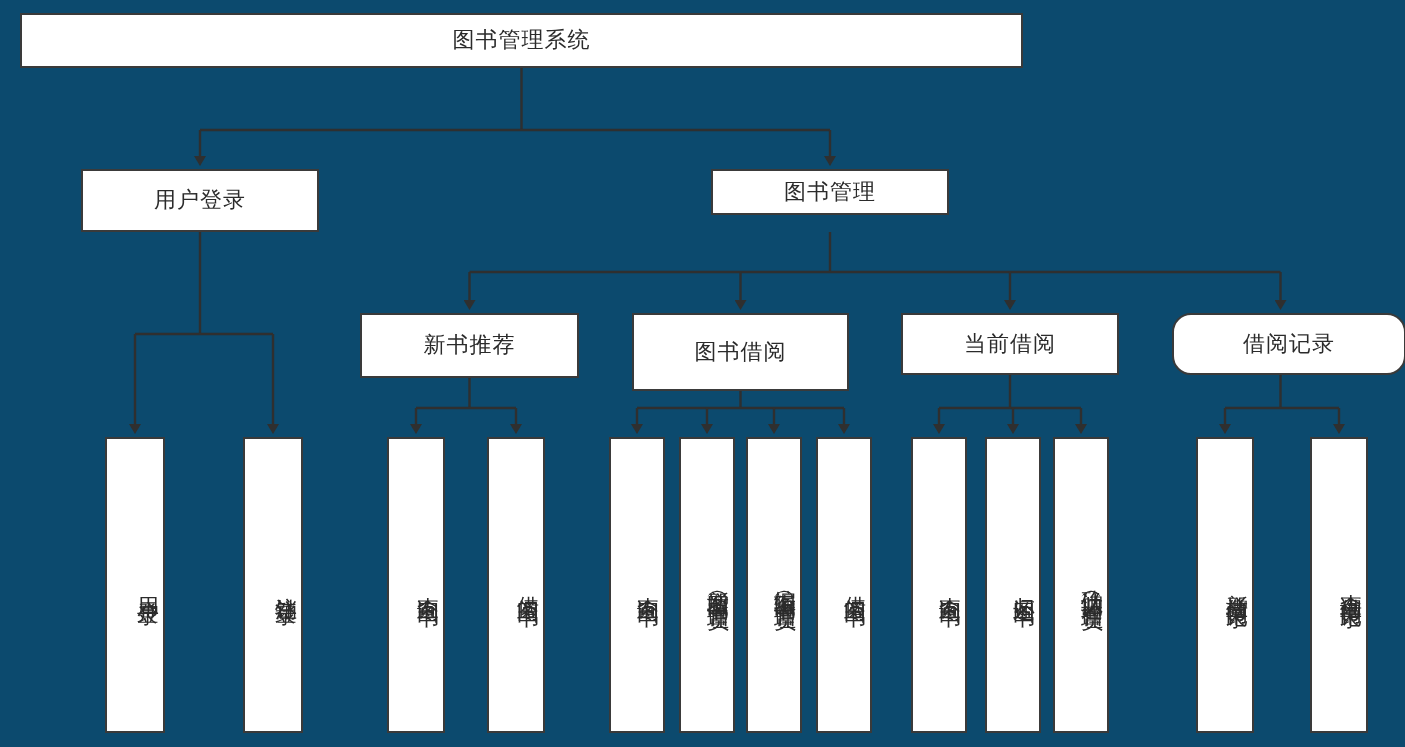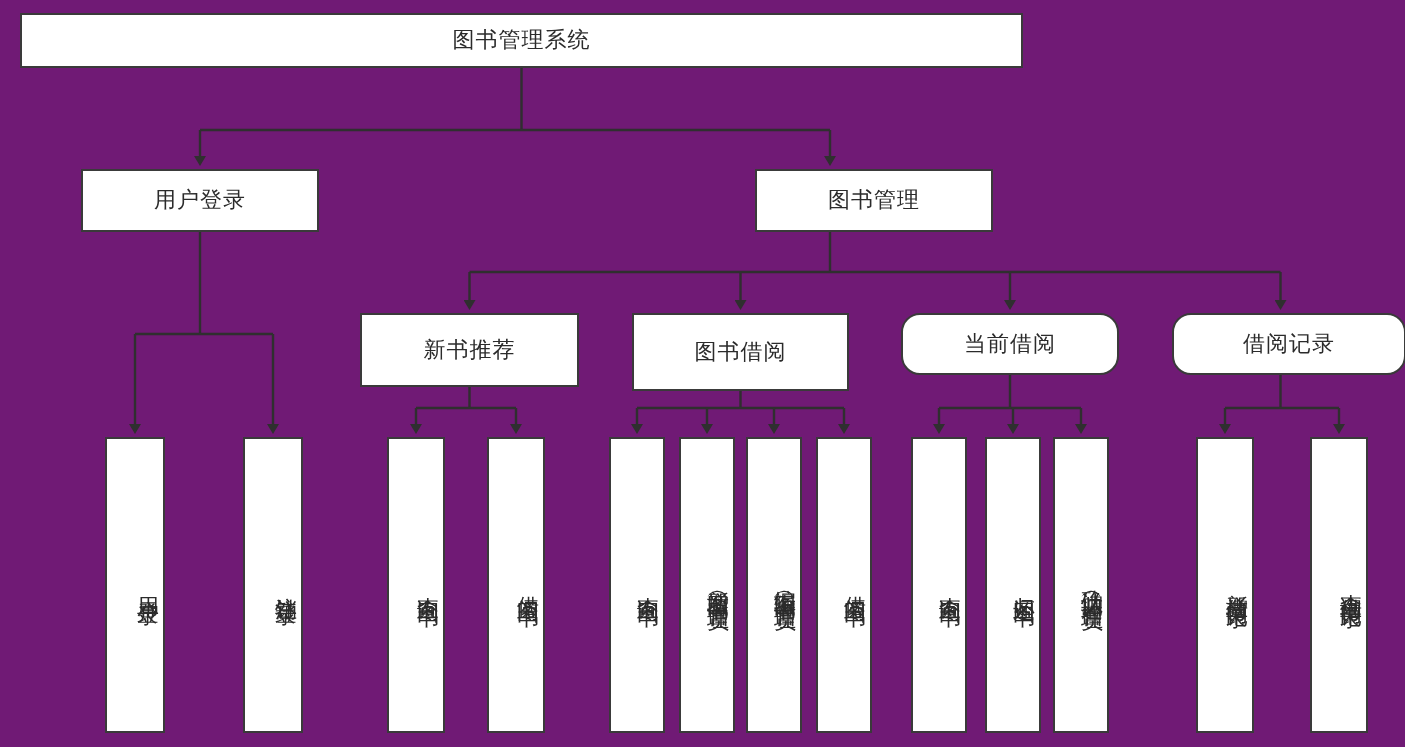--- a/index.html
+++ b/index.html
@@ -8,21 +8,21 @@
     padding: 0;
     background: #ffffff;
   }
   body {
     font-family: "Liberation Sans", "DejaVu Sans", sans-serif;
   }
   #canvas {
     position: relative;
     width: 1405px;
     height: 747px;
-    background: #701a75;
+    background: #0c4a6e;
     overflow: hidden;
   }
   #edges {
     position: absolute;
     left: 0;
     top: 0;
     width: 1405px;
     height: 747px;
     pointer-events: none;
   }
@@ -117,30 +117,30 @@
       </g>
   </svg>
 
   <div id="nodes">
       <div class="node horiz" style="left: 20px; top: 13px; width: 1003px; height: 55px;">
         <span class="txt">图书管理系统</span>
       </div>
       <div class="node horiz" style="left: 81px; top: 169px; width: 238px; height: 63px;">
         <span class="txt">用户登录</span>
       </div>
-      <div class="node horiz" style="left: 711px; top: 169px; width: 238px; height: 63px; margin-left: 44px;">
+      <div class="node horiz" style="left: 711px; top: 169px; width: 238px; height: 46px;">
         <span class="txt">图书管理</span>
       </div>
-      <div class="node horiz" style="left: 360px; top: 313px; width: 219px; height: 74px;">
+      <div class="node horiz" style="left: 360px; top: 313px; width: 219px; height: 65px;">
         <span class="txt">新书推荐</span>
       </div>
       <div class="node horiz" style="left: 632px; top: 313px; width: 217px; height: 78px;">
         <span class="txt">图书借阅</span>
       </div>
-      <div class="node horiz" style="left: 901px; top: 313px; width: 218px; height: 62px; border-radius: 19px;">
+      <div class="node horiz" style="left: 901px; top: 313px; width: 218px; height: 62px;">
         <span class="txt">当前借阅</span>
       </div>
       <div class="node horiz" style="left: 1172px; top: 313px; width: 234px; height: 62px; border-radius: 19px;">
         <span class="txt">借阅记录</span>
       </div>
       <div class="node vert" style="left: 105px; top: 437px; width: 60px; height: 296px;">
         <span class="txt">用户登录</span>
       </div>
       <div class="node vert" style="left: 243px; top: 437px; width: 60px; height: 296px;">
         <span class="txt">注销登录</span>

